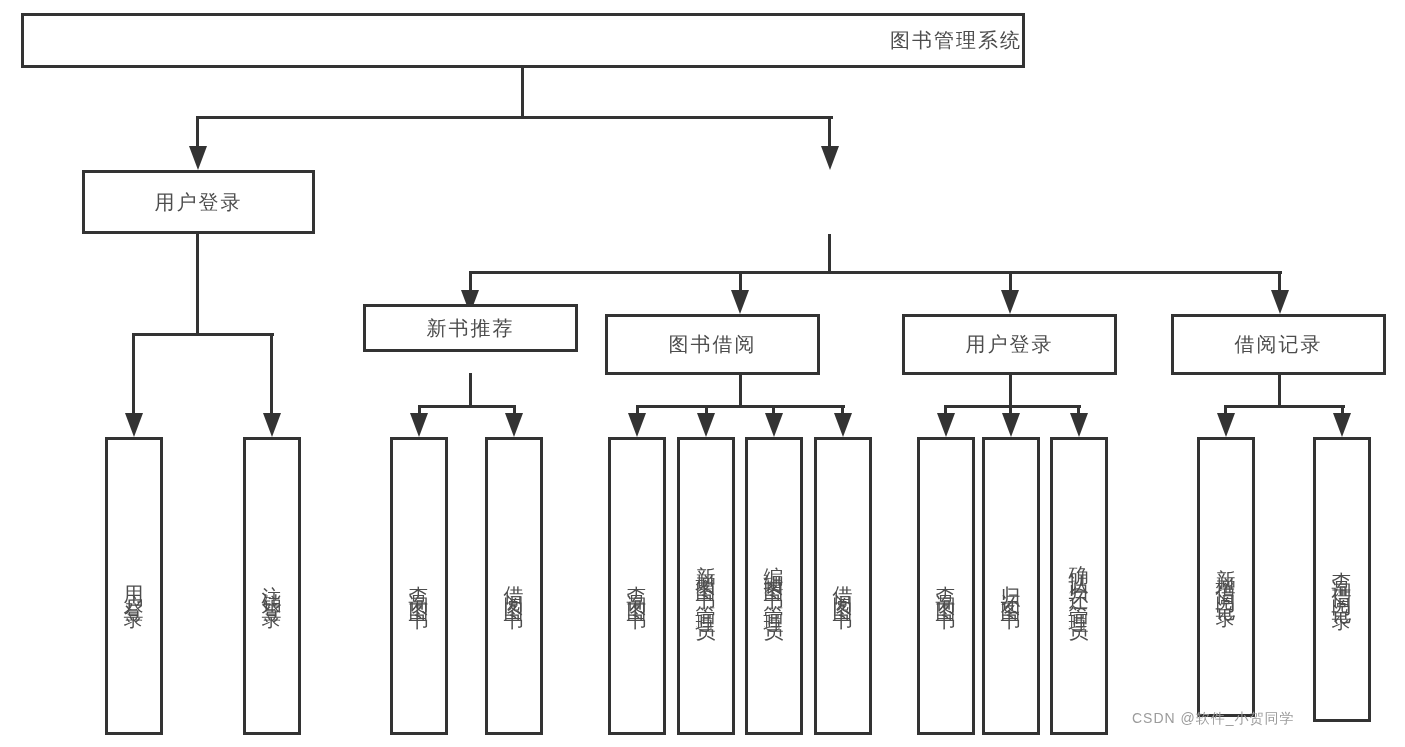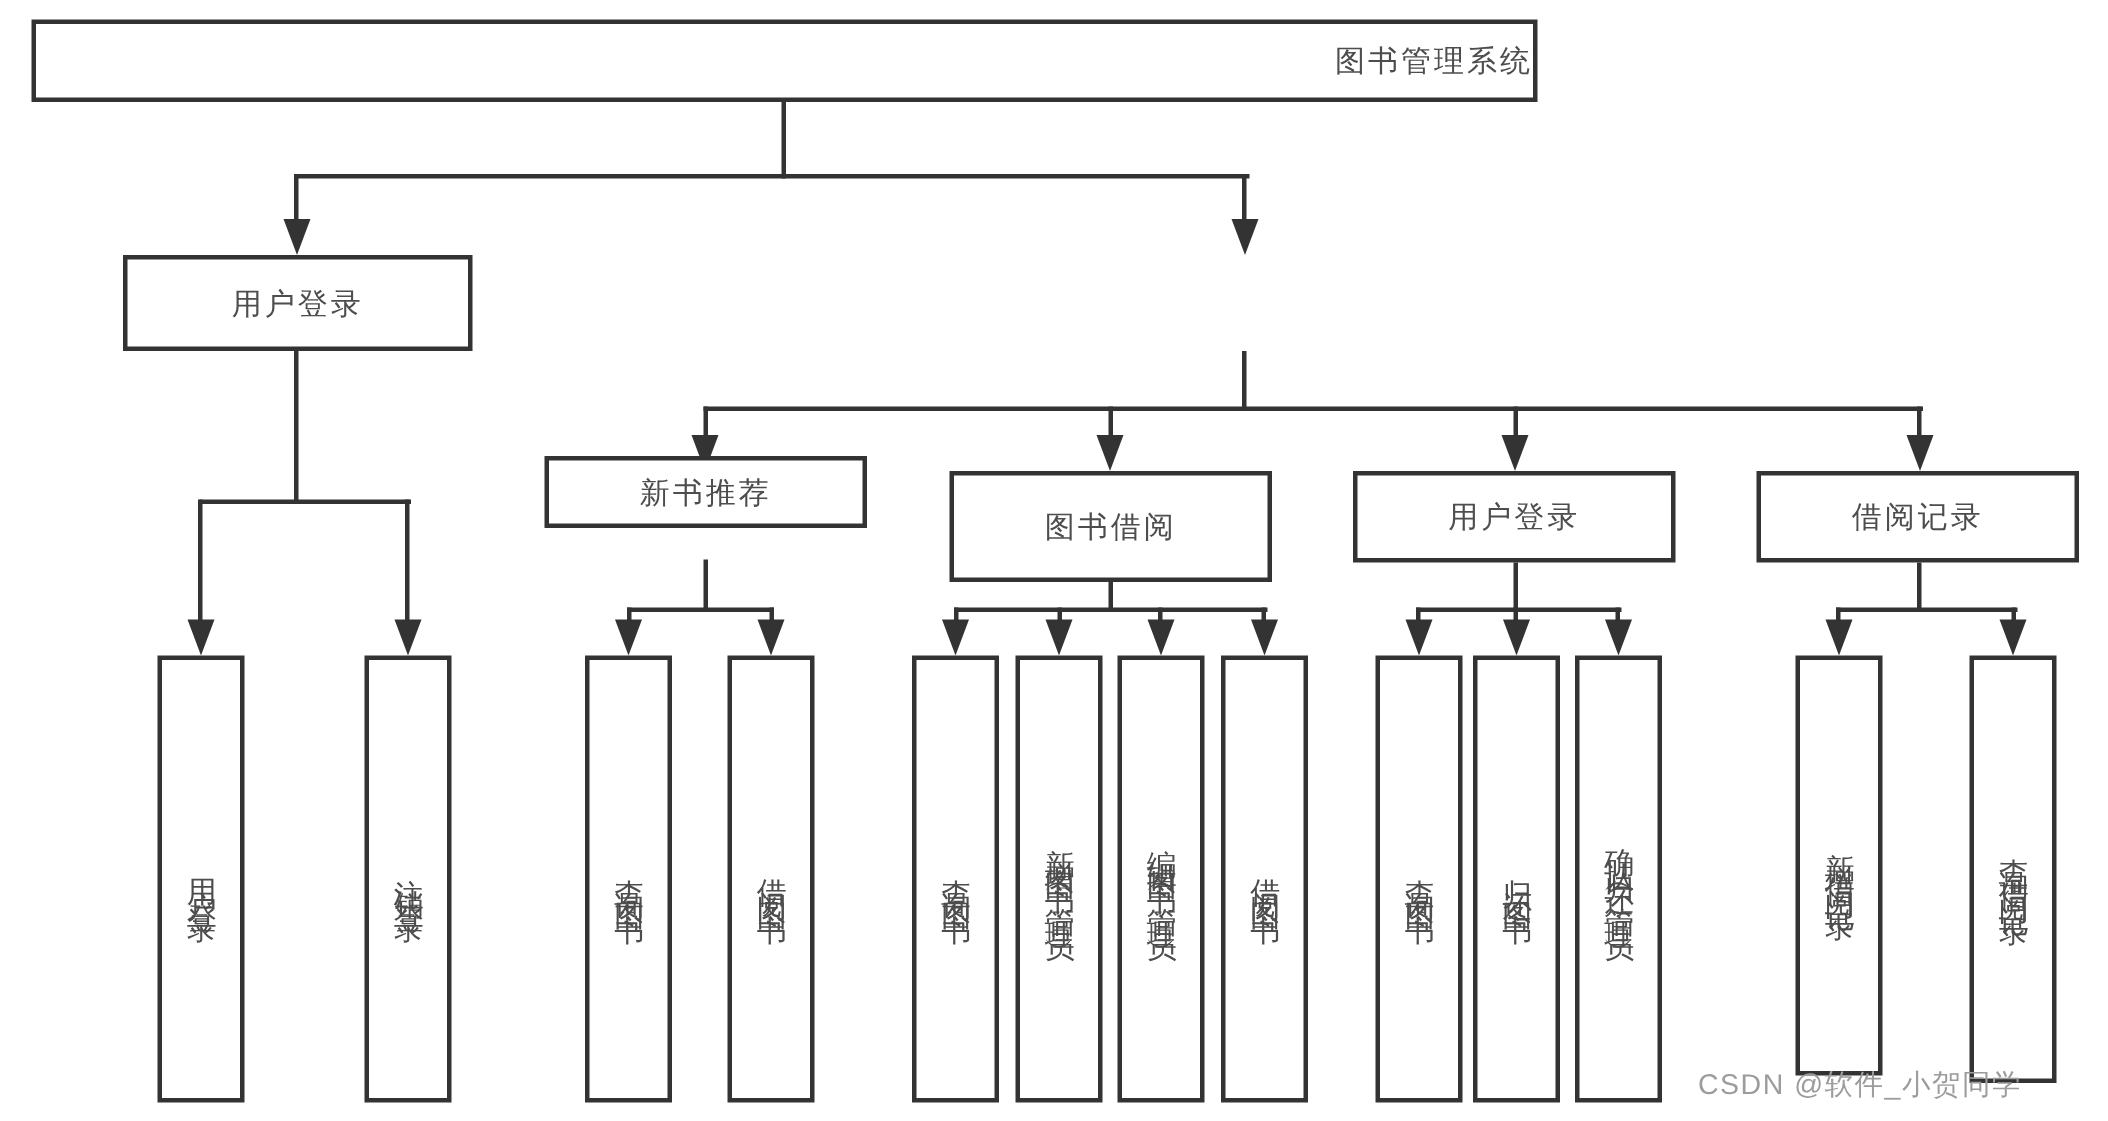--- a/index.html
+++ b/index.html
@@ -28,21 +28,21 @@
   .vline{position:absolute;width:3px;background:var(--line);}
   .hline{position:absolute;height:3px;background:var(--line);}
   .astub{position:absolute;width:3px;background:var(--line);}
   .atri{
     position:absolute;width:0;height:0;
     border-left:9px solid transparent;border-right:9px solid transparent;
     border-top:24px solid var(--line);
   }
   #watermark{
     position:absolute;left:1132px;top:710px;
-    font-size:19px;color:var(--wm);letter-spacing:1px;white-space:nowrap;
+    font-size:14px;color:var(--wm);letter-spacing:1px;white-space:nowrap;
   }
 </style>
 </head>
 <body>
 
 <div id="stage">
 
   <div class="vline" style="left:521px;top:68px;height:51px;"></div>
   <div class="hline" style="left:197px;top:116px;width:636px;"></div>
 
@@ -110,21 +110,21 @@
     <span class="hlabel">图书管理系统</span>
   </div>
 
   <div class="box" style="left:82px;top:170px;width:233px;height:64px;">
     <span class="hlabel">用户登录</span>
   </div>
 
   <div class="box" style="left:363px;top:304px;width:215px;height:48px;">
     <span class="hlabel">新书推荐</span>
   </div>
-  <div class="box" style="left:633px;top:314px;width:215px;height:74px;">
+  <div class="box" style="left:605px;top:314px;width:215px;height:61px;">
     <span class="hlabel">图书借阅</span>
   </div>
   <div class="box" style="left:902px;top:314px;width:215px;height:61px;">
     <span class="hlabel">用户登录</span>
   </div>
   <div class="box" style="left:1171px;top:314px;width:215px;height:61px;">
     <span class="hlabel">借阅记录</span>
   </div>
 
   <div class="box vbox" style="left:105px;top:437px;width:58px;height:298px;">

